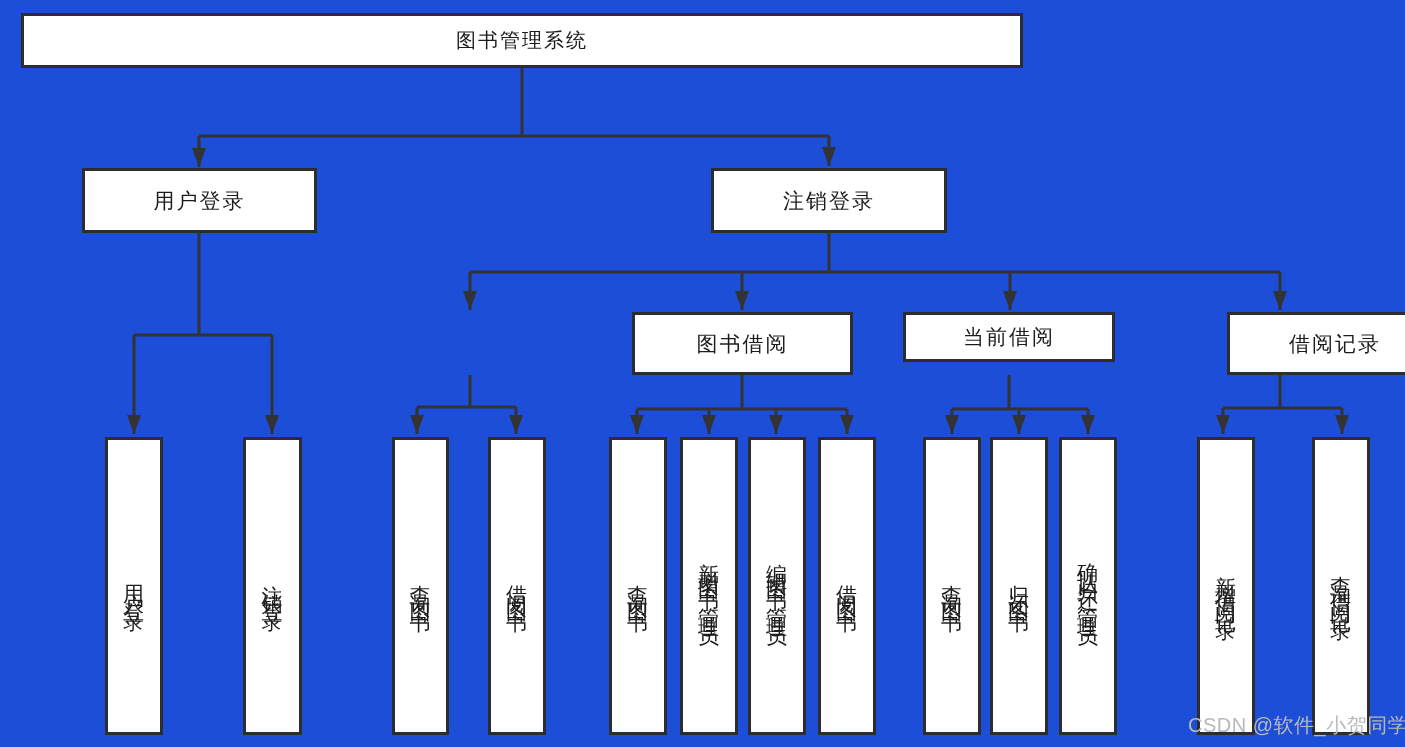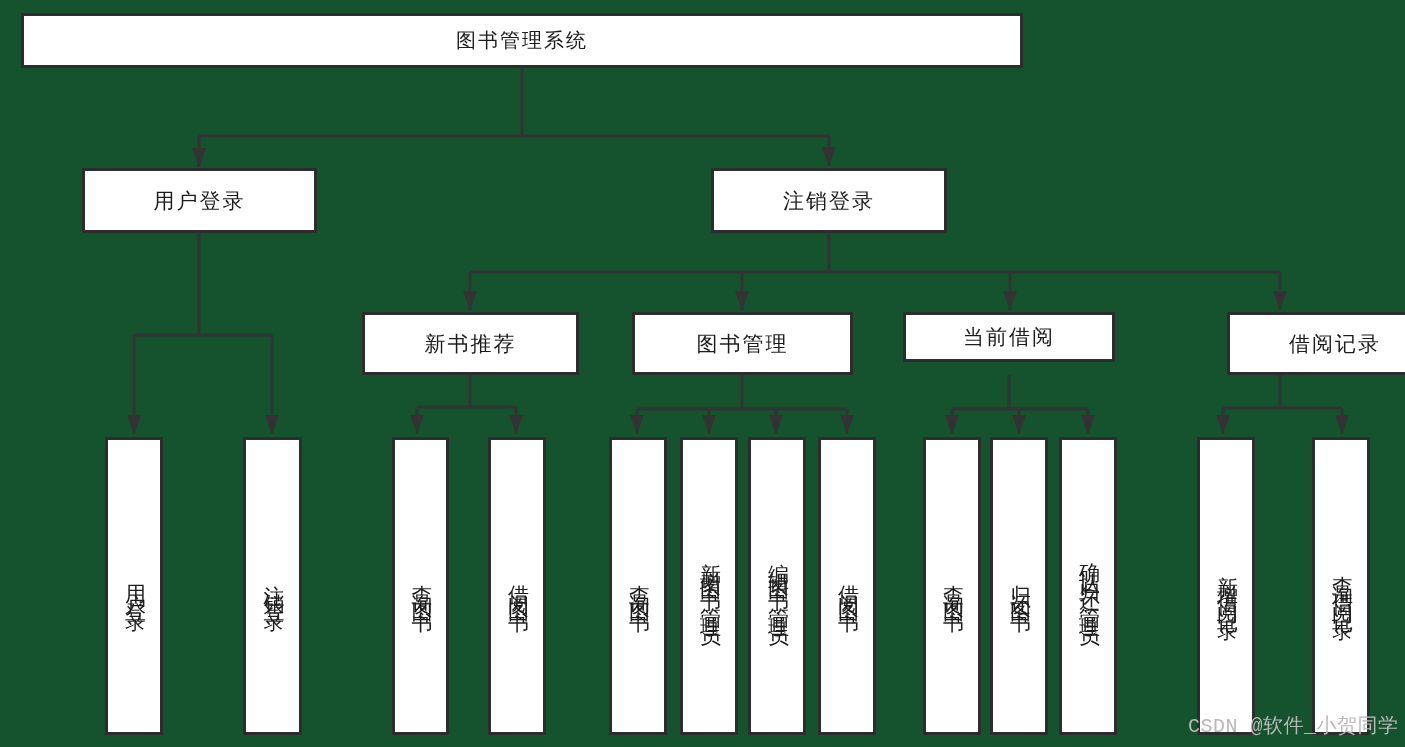--- a/index.html
+++ b/index.html
@@ -1,20 +1,20 @@
 <!DOCTYPE html>
 <html><head>
 <meta charset="utf-8">
 <style>
   html,body{margin:0;padding:0;background:#ffffff;}
   #canvas{
     position:relative;
     width:1405px;height:747px;
-    background:#14532d;
-    font-family:Liberation Mono, monospace;
+    background:#1d4ed8;
+    font-family:Liberation Sans, sans-serif;
     overflow:hidden;
   }
   #connectors{position:absolute;left:0;top:0;width:1405px;height:747px;}
   .box{
     position:absolute;
     box-sizing:border-box;
     background:#ffffff;
     border:3px solid #2d2d2d;
     display:flex;
     align-items:center;
@@ -102,25 +102,22 @@
     <span>图书管理系统</span>
   </div>
 
   <div class="box hbox" style="left:82px;top:168px;width:235px;height:65px">
     <span>用户登录</span>
   </div>
   <div class="box hbox" style="left:711px;top:168px;width:236px;height:65px">
     <span>注销登录</span>
   </div>
 
-  <div class="box hbox" style="left:362px;top:312px;width:217px;height:63px">
-    <span>新书推荐</span>
-  </div>
   <div class="box hbox" style="left:632px;top:312px;width:221px;height:63px">
-    <span>图书管理</span>
+    <span>图书借阅</span>
   </div>
   <div class="box hbox" style="left:903px;top:312px;width:212px;height:50px">
     <span>当前借阅</span>
   </div>
   <div class="box hbox" style="left:1227px;top:312px;width:216px;height:63px">
     <span>借阅记录</span>
   </div>
 
   <div class="box leaf" style="left:105px;top:437px;width:58px;height:298px">
     <span>用户登录</span>

